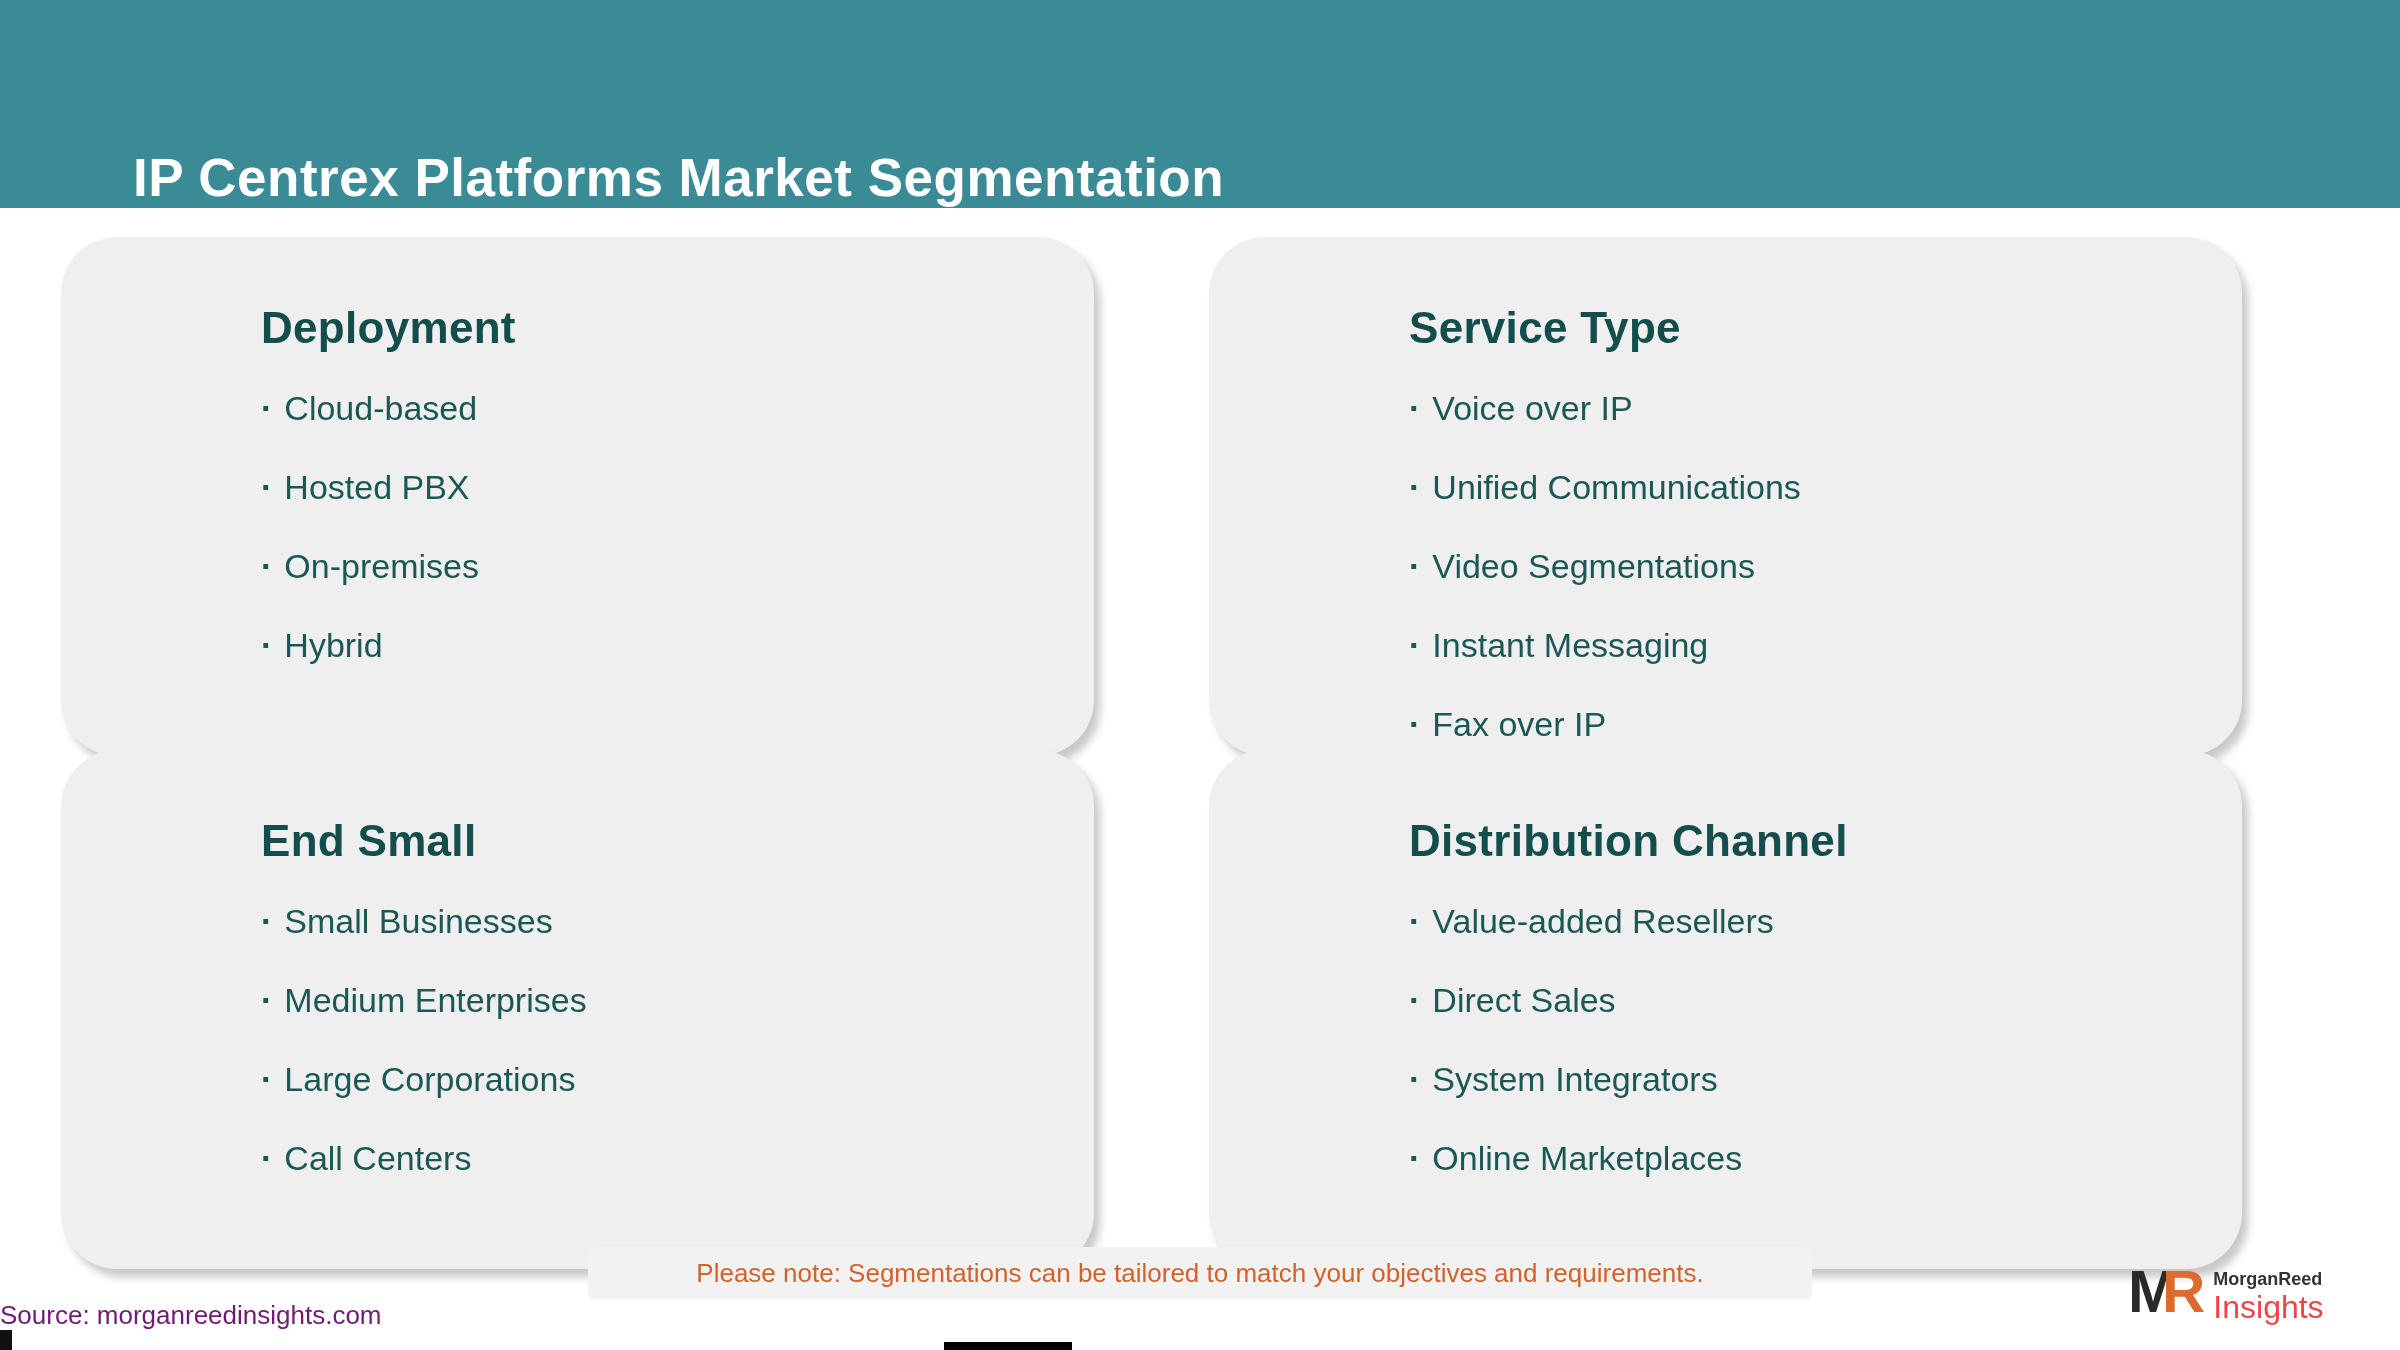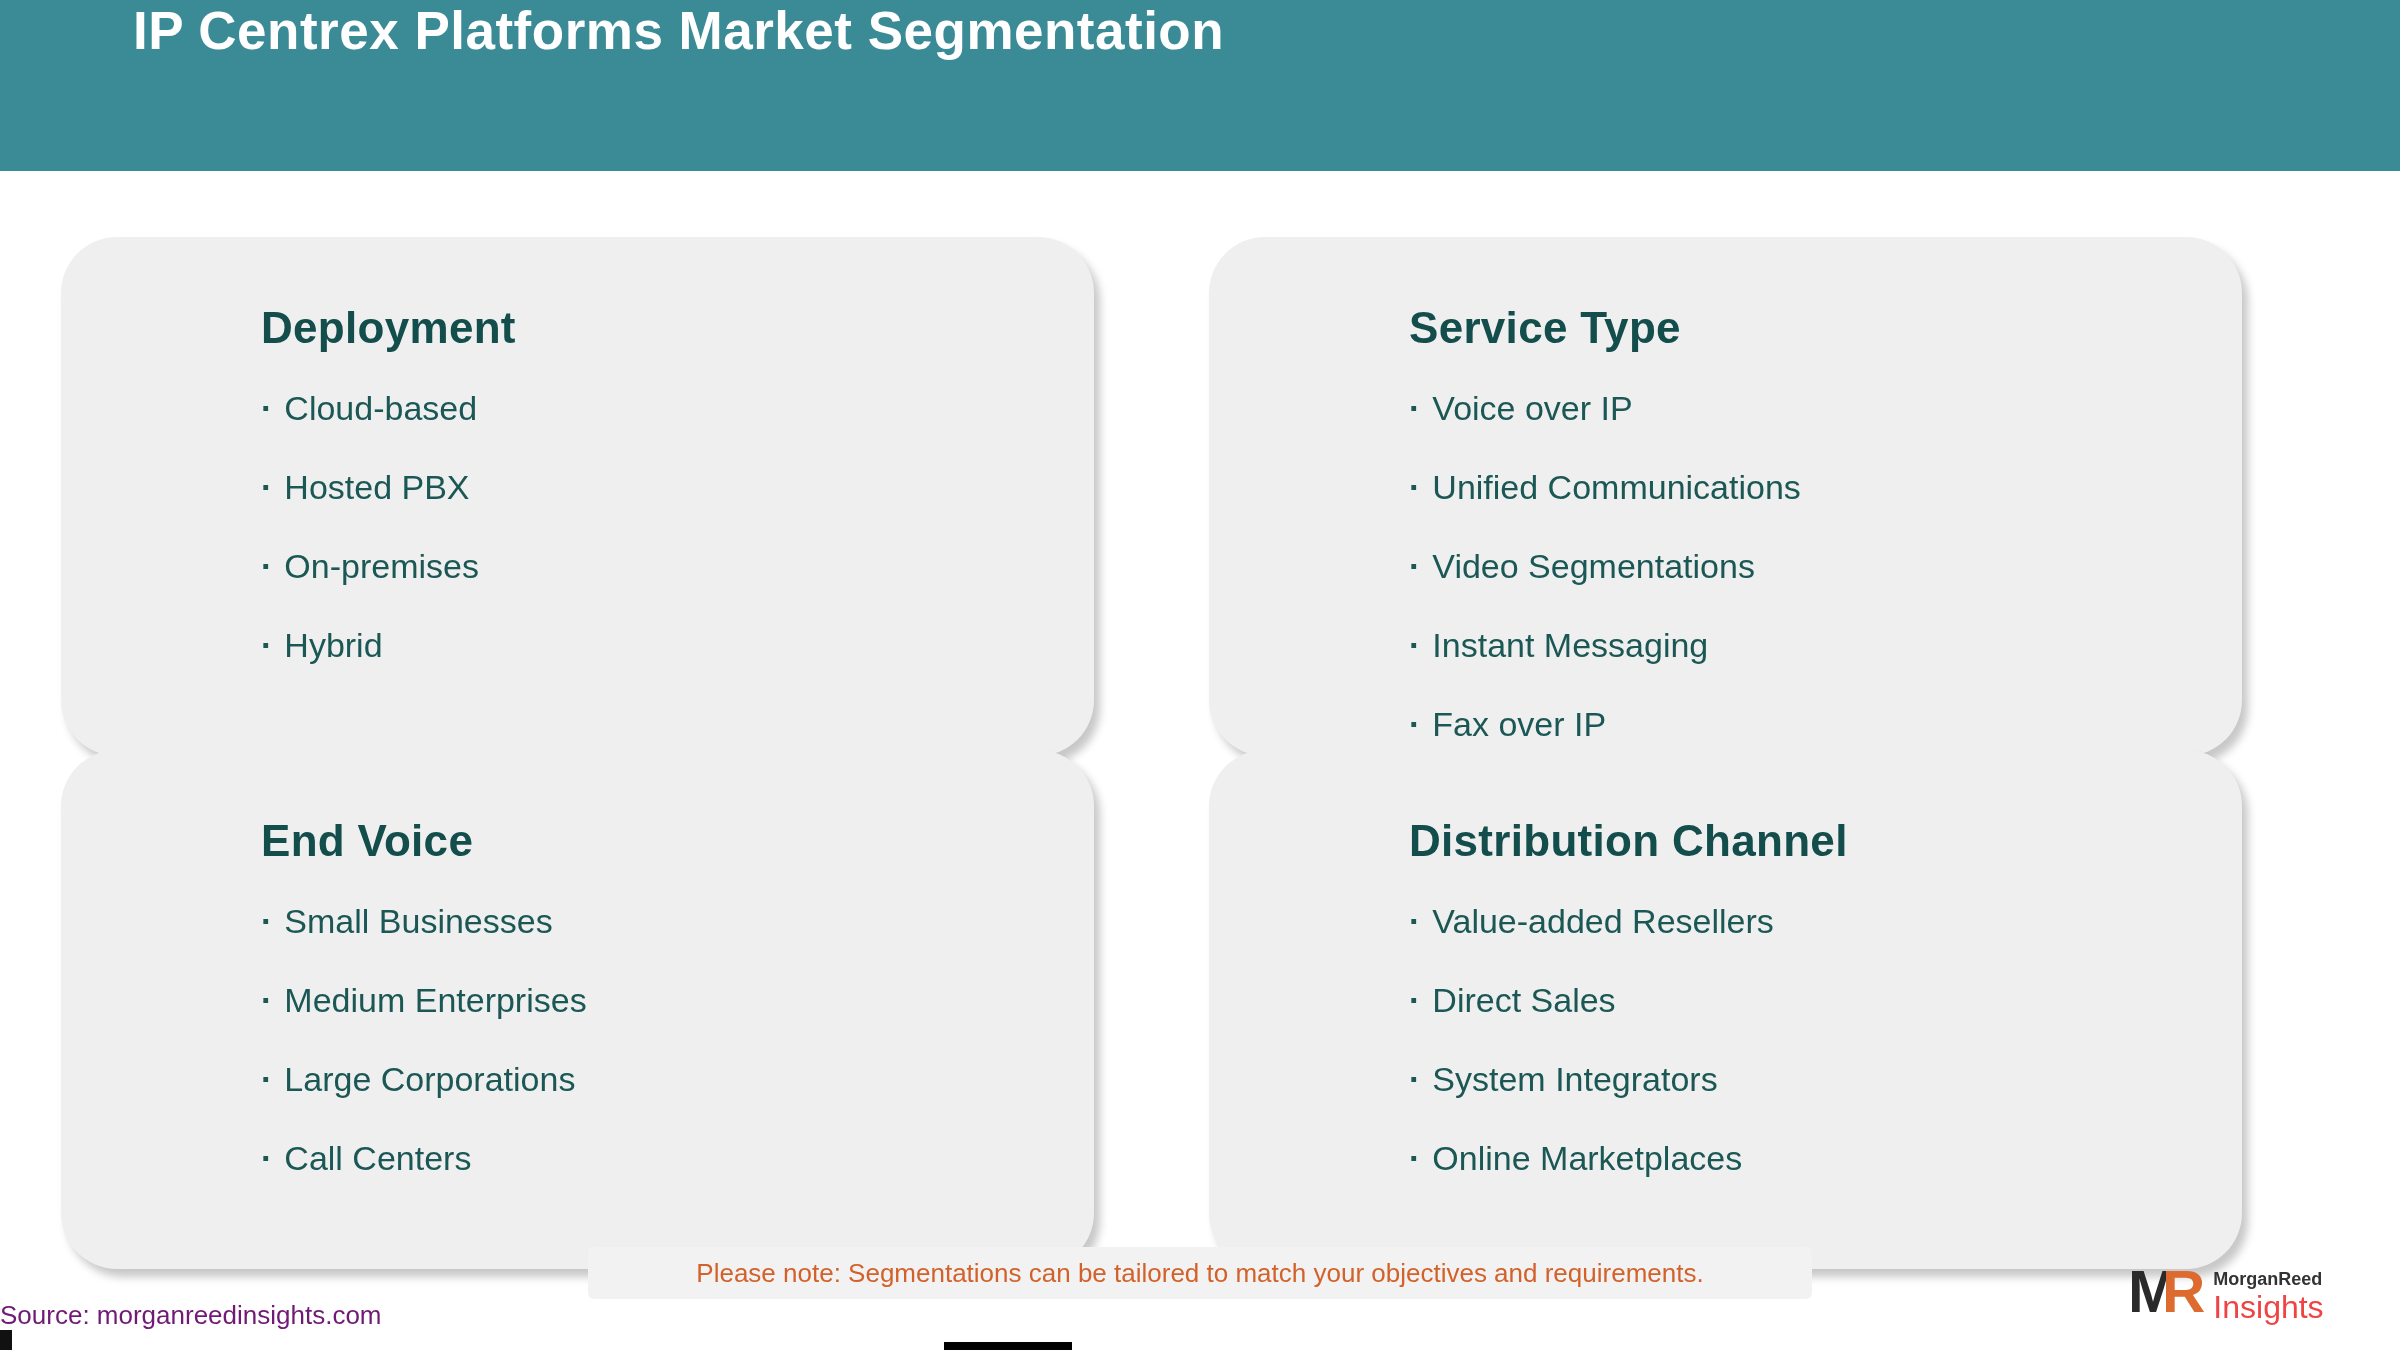--- a/index.html
+++ b/index.html
@@ -8,24 +8,24 @@
     font-family: "Liberation Sans", sans-serif;
     background: #ffffff;
     position: relative;
     overflow: hidden;
   }
 
   
   .header {
     position: absolute;
     left: 0; top: 0;
-    width: 2400px; height: 171px;
+    width: 2400px; height: 208px;
     background: #3a8b96;
     display: flex;
-    align-items: flex-start;
+    align-items: flex-end;
   }
   .header h1 {
     margin-left: 133px;
     color: #ffffff;
     font-size: 53px;
     font-weight: 700;
     letter-spacing: 0.5px;
   }
 
   
@@ -156,21 +156,21 @@
   <ul class="card-list">
     <li class="card-item">Voice over IP</li>
     <li class="card-item">Unified Communications</li>
     <li class="card-item">Video Segmentations</li>
     <li class="card-item">Instant Messaging</li>
     <li class="card-item">Fax over IP</li>
   </ul>
 </section>
 
 <section class="card card-bl">
-  <h2 class="card-title">End Voice</h2>
+  <h2 class="card-title">End Small</h2>
   <ul class="card-list">
     <li class="card-item">Small Businesses</li>
     <li class="card-item">Medium Enterprises</li>
     <li class="card-item">Large Corporations</li>
     <li class="card-item">Call Centers</li>
   </ul>
 </section>
 
 <section class="card card-br">
   <h2 class="card-title">Distribution Channel</h2>

